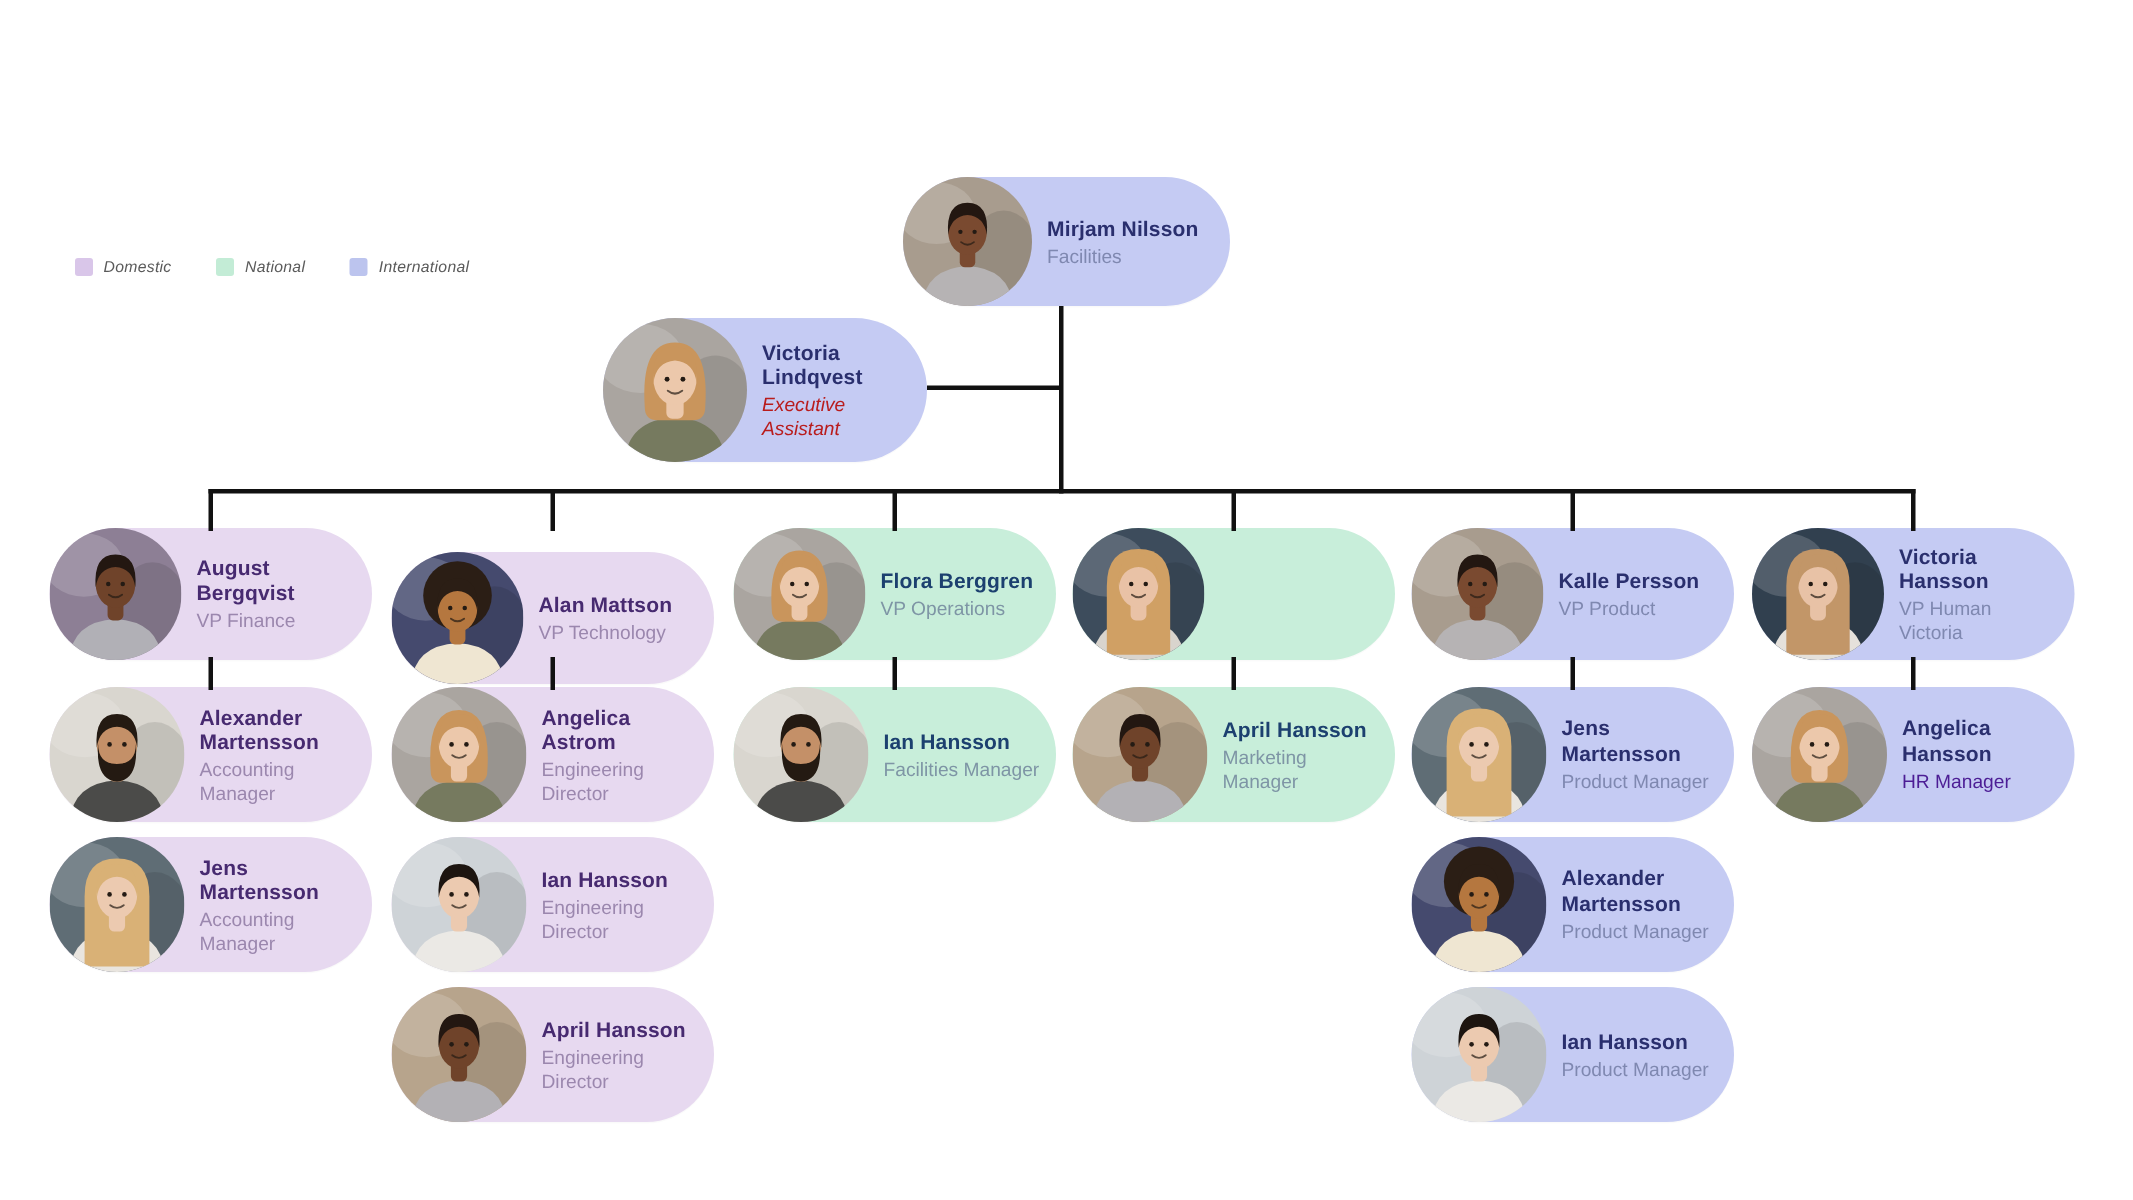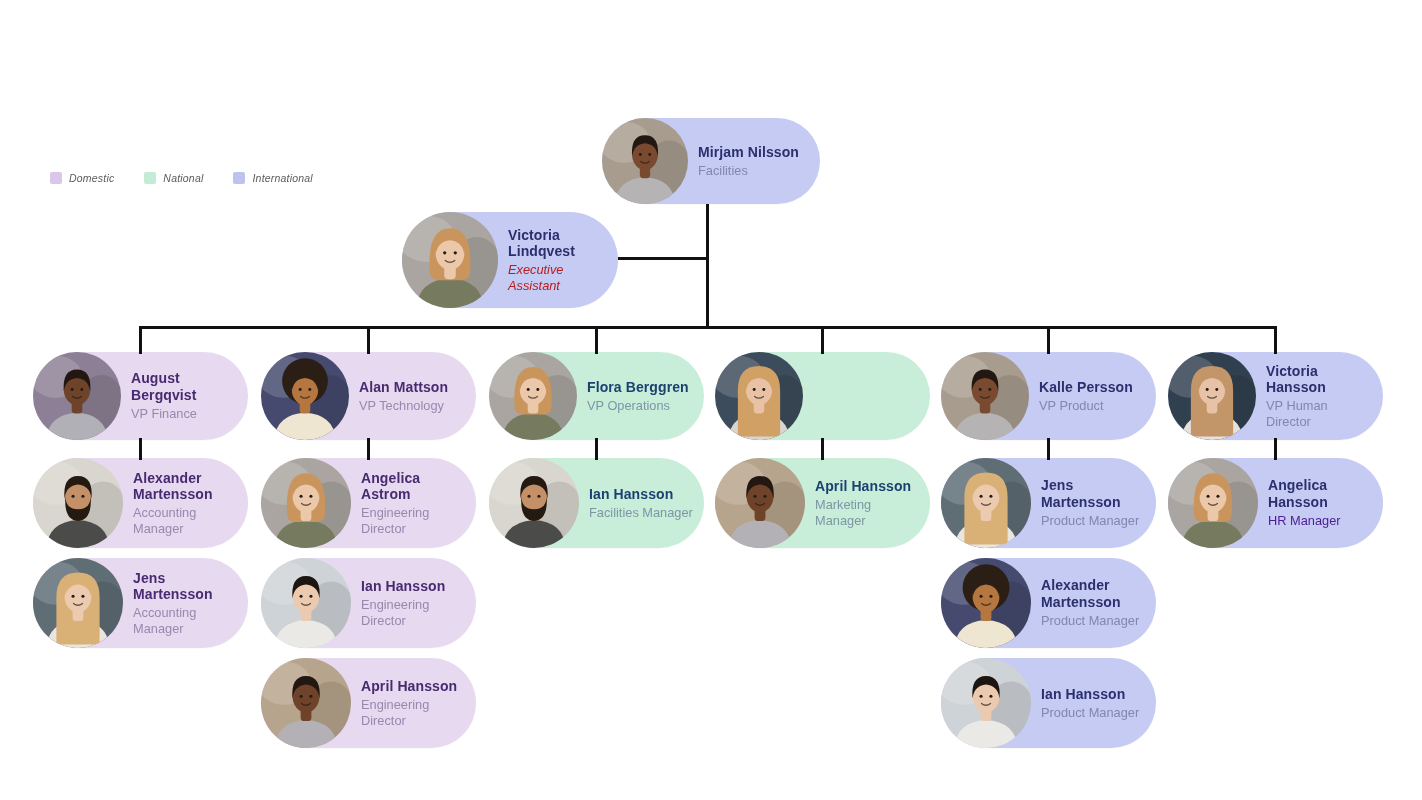--- a/index.html
+++ b/index.html
@@ -150,21 +150,21 @@
     <path d="M45 50.5 Q50 54.5 55 50.5" stroke="#241b14" stroke-width="1.4" fill="none" stroke-linecap="round" opacity="0.7"></path>
   </svg>
         </div>
         <div class="txt" style="left: 100px;">
           <div class="nm" style="color: rgb(71, 42, 112);">Jens
 Martensson</div>
           <div class="tt" style="color: rgb(155, 135, 174);">Accounting
 Manager</div>
         </div>
       </div>
-      <div class="card" style="left: 261px; top: 352px; width: 215px; height: 88px; background: rgb(231, 217, 240); border-radius: 44px;">
+      <div class="card" style="left: 261px; top: 368px; width: 215px; height: 88px; background: rgb(231, 217, 240); border-radius: 44px;">
         <div class="photo" style="height: 88px; width: 88px;">
           <svg viewBox="0 0 100 100" width="100%" height="100%">
     <rect width="100" height="100" fill="#454a6e"></rect>
     <ellipse cx="26" cy="28" rx="30" ry="24" fill="#ffffff" opacity="0.16"></ellipse>
     <ellipse cx="78" cy="58" rx="26" ry="32" fill="#000000" opacity="0.10"></ellipse>
     <path d="M15 100 Q17 71 50 69 Q83 71 85 100 Z" fill="#efe6d2"></path>
     <circle cx="50" cy="33" r="26" fill="#2b1e15"></circle>
     <rect x="44" y="54" width="12" height="16" rx="4" fill="#b5773f"></rect>
     <ellipse cx="50" cy="42.5" rx="15" ry="18" fill="#b5773f"></ellipse>
     <path d="M35 45 Q33 20 50 20 Q67 20 65 45 Q63 30.5 50 29.5 Q37 30.5 35 45 Z" fill="#2b1e15"></path>
@@ -425,21 +425,21 @@
     <path d="M35 45 Q33 20 50 20 Q67 20 65 45 Q63 30.5 50 29.5 Q37 30.5 35 45 Z" fill="#c29668"></path>
     <circle cx="44.5" cy="42.5" r="1.7" fill="#241b14"></circle>
     <circle cx="55.5" cy="42.5" r="1.7" fill="#241b14"></circle>
     <path d="M45 50.5 Q50 54.5 55 50.5" stroke="#241b14" stroke-width="1.4" fill="none" stroke-linecap="round" opacity="0.7"></path>
   </svg>
         </div>
         <div class="txt" style="left: 98px;">
           <div class="nm" style="color: rgb(42, 47, 110);">Victoria
 Hansson</div>
           <div class="tt" style="color: rgb(127, 136, 176);">VP Human
-Director</div>
+Victoria</div>
         </div>
       </div>
       <div class="card" style="left: 1168px; top: 458px; width: 215px; height: 90px; background: rgb(197, 203, 243); border-radius: 45px;">
         <div class="photo" style="height: 90px; width: 90px;">
           <svg viewBox="0 0 100 100" width="100%" height="100%">
     <rect width="100" height="100" fill="#aaa5a0"></rect>
     <ellipse cx="26" cy="28" rx="30" ry="24" fill="#ffffff" opacity="0.16"></ellipse>
     <ellipse cx="78" cy="58" rx="26" ry="32" fill="#000000" opacity="0.10"></ellipse>
     <path d="M15 100 Q17 71 50 69 Q83 71 85 100 Z" fill="#767a5f"></path>
     <path d="M29 62 Q26 17 50 17 Q74 17 71 62 Q71 71 62 71 L38 71 Q29 71 29 62 Z" fill="#c9955c"></path>

